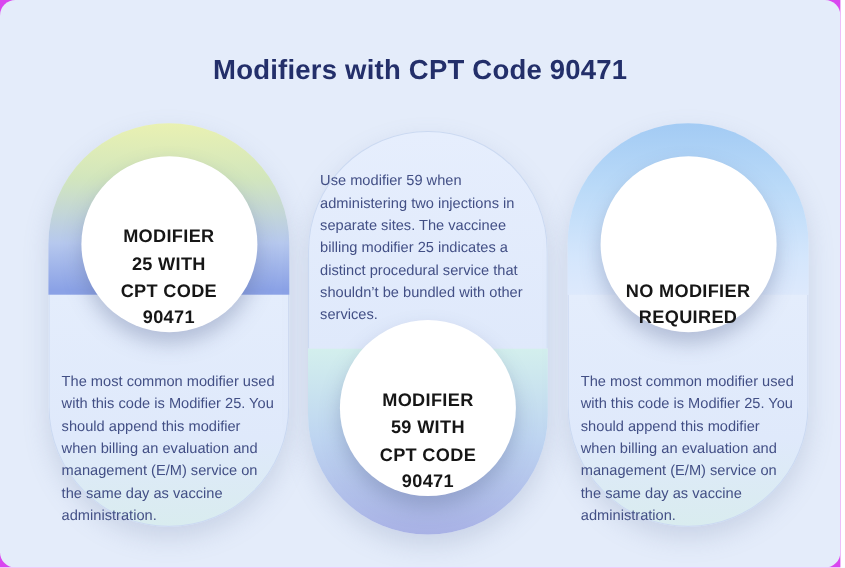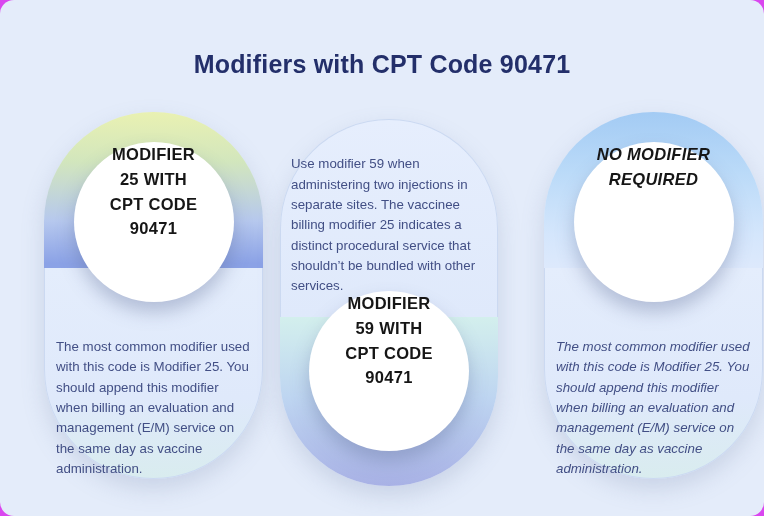--- a/index.html
+++ b/index.html
@@ -35,21 +35,21 @@
   }
   .card {
     position: absolute;
     width: 219px;
     height: 367px;
     border-radius: 110px;
     box-shadow: 0 10px 22px rgba(125, 140, 175, 0.25);
   }
   #card-left  { left: 44px;  top: 112px; }
   #card-mid   { left: 280px; top: 119px; width: 218px; }
-  #card-right { left: 544px; top: 112px; font-style: italic; }
+  #card-right { left: 516px; top: 112px; }
 
   .ring-top {
     position: absolute;
     top: 0; left: 0; right: 0;
     height: 156px;
     border-radius: 110px 110px 0 0;
   }
   #card-left .ring-top {
     background: linear-gradient(180deg,
       var(--ring-left-top, #e9f1b2) 0%,
@@ -95,21 +95,21 @@
   .circle {
     position: absolute;
     left: 50%;
     transform: translateX(-50%);
     width: 160px;
     height: 160px;
     border-radius: 50%;
     background: #ffffff;
     box-shadow: 0 10px 18px rgba(90, 104, 145, 0.35);
     display: flex;
-    align-items: flex-start;
+    align-items: flex-end;
     justify-content: center;
   }
   #card-left .circle, #card-right .circle { top: 30px; }
   #card-mid .circle { top: 172px; }
   .circle-label {
     text-align: center;
     font-weight: 700;
     font-size: 16.5px;
     line-height: 1.5;
     letter-spacing: 0.3px;

